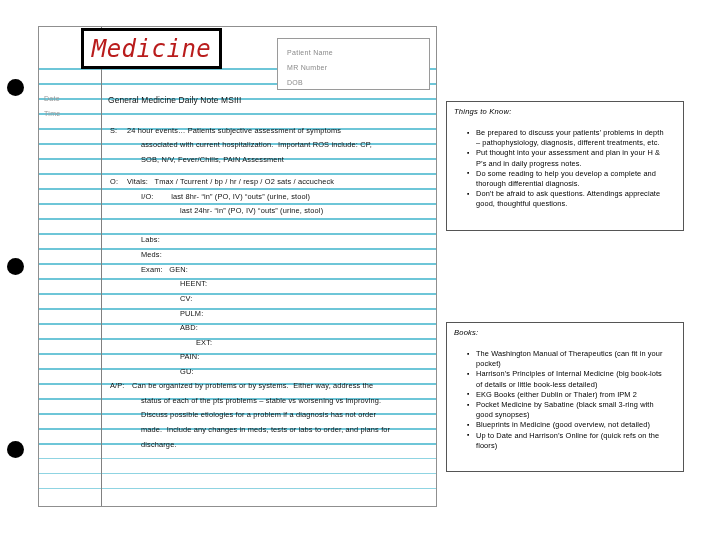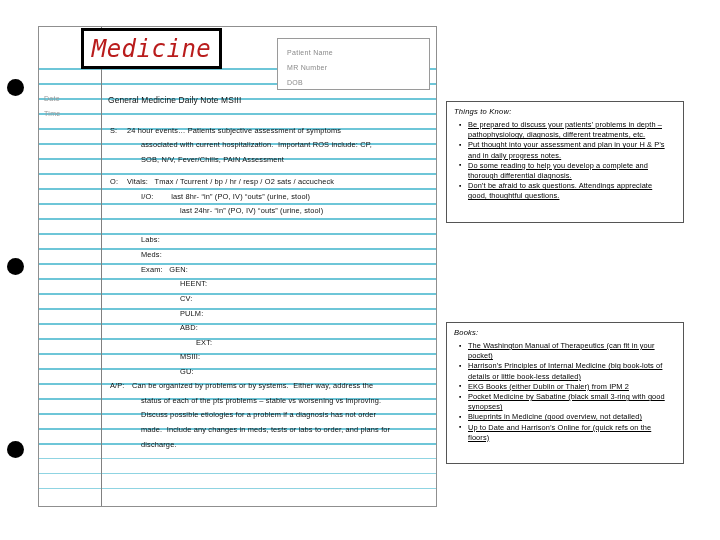--- a/index.html
+++ b/index.html
@@ -122,34 +122,33 @@
     white-space: pre;
     letter-spacing: 0.15px;
     z-index: 12;
   }
 
   
   .infobox {
     position: absolute;
     background: #ffffff;
     border: 1px solid #555555;
-    padding: 5px 7px 16px 7px;
+    padding: 5px 7px 8px 7px;
   }
   .infobox .ibtitle {
     font-size: 7.6px;
     font-style: italic;
     color: #000;
     margin-bottom: 2px;
     letter-spacing: 0.2px;
   }
   .infobox ul {
-    margin: 4px;
+    margin: 12px;
     padding: 0;
     list-style: none;
-    text-decoration: underline;
   }
   .infobox li {
     position: relative;
     font-size: 7.4px;
     color: #000;
     line-height: 10.2px;
     padding-left: 10px;
     margin-bottom: 0px;
     letter-spacing: 0.1px;
   }
@@ -224,21 +223,21 @@
       <div class="noteline" style="left: 141px; top: 192px;">I/O:        last 8hr- “in” (PO, IV) “outs” (urine, stool)</div>
       <div class="noteline" style="left: 180px; top: 206px;">last 24hr- “in” (PO, IV) “outs” (urine, stool)</div>
       <div class="noteline" style="left: 141px; top: 235px;">Labs:</div>
       <div class="noteline" style="left: 141px; top: 250px;">Meds:</div>
       <div class="noteline" style="left: 141px; top: 265px;">Exam:   GEN:</div>
       <div class="noteline" style="left: 180px; top: 279px;">HEENT:</div>
       <div class="noteline" style="left: 180px; top: 294px;">CV:</div>
       <div class="noteline" style="left: 180px; top: 309px;">PULM:</div>
       <div class="noteline" style="left: 180px; top: 323px;">ABD:</div>
       <div class="noteline" style="left: 196px; top: 338px;">EXT:</div>
-      <div class="noteline" style="left: 180px; top: 352px;">MSIII:</div>
+      <div class="noteline" style="left: 180px; top: 352px;">PAIN:</div>
       <div class="noteline" style="left: 180px; top: 367px;">GU:</div>
       <div class="noteline" style="left: 110px; top: 381px;">A/P:</div>
       <div class="noteline" style="left: 132px; top: 381px;">Can be organized by problems or by systems.  Either way, address the</div>
       <div class="noteline" style="left: 141px; top: 396px;">status of each of the pts problems – stable vs worsening vs improving.</div>
       <div class="noteline" style="left: 141px; top: 410px;">Discuss possible etiologies for a problem if a diagnosis has not order</div>
       <div class="noteline" style="left: 141px; top: 425px;">made.  Include any changes in meds, tests or labs to order, and plans for</div>
       <div class="noteline" style="left: 141px; top: 440px;">discharge.</div>
     </div>
 
   <div class="title-plate">

